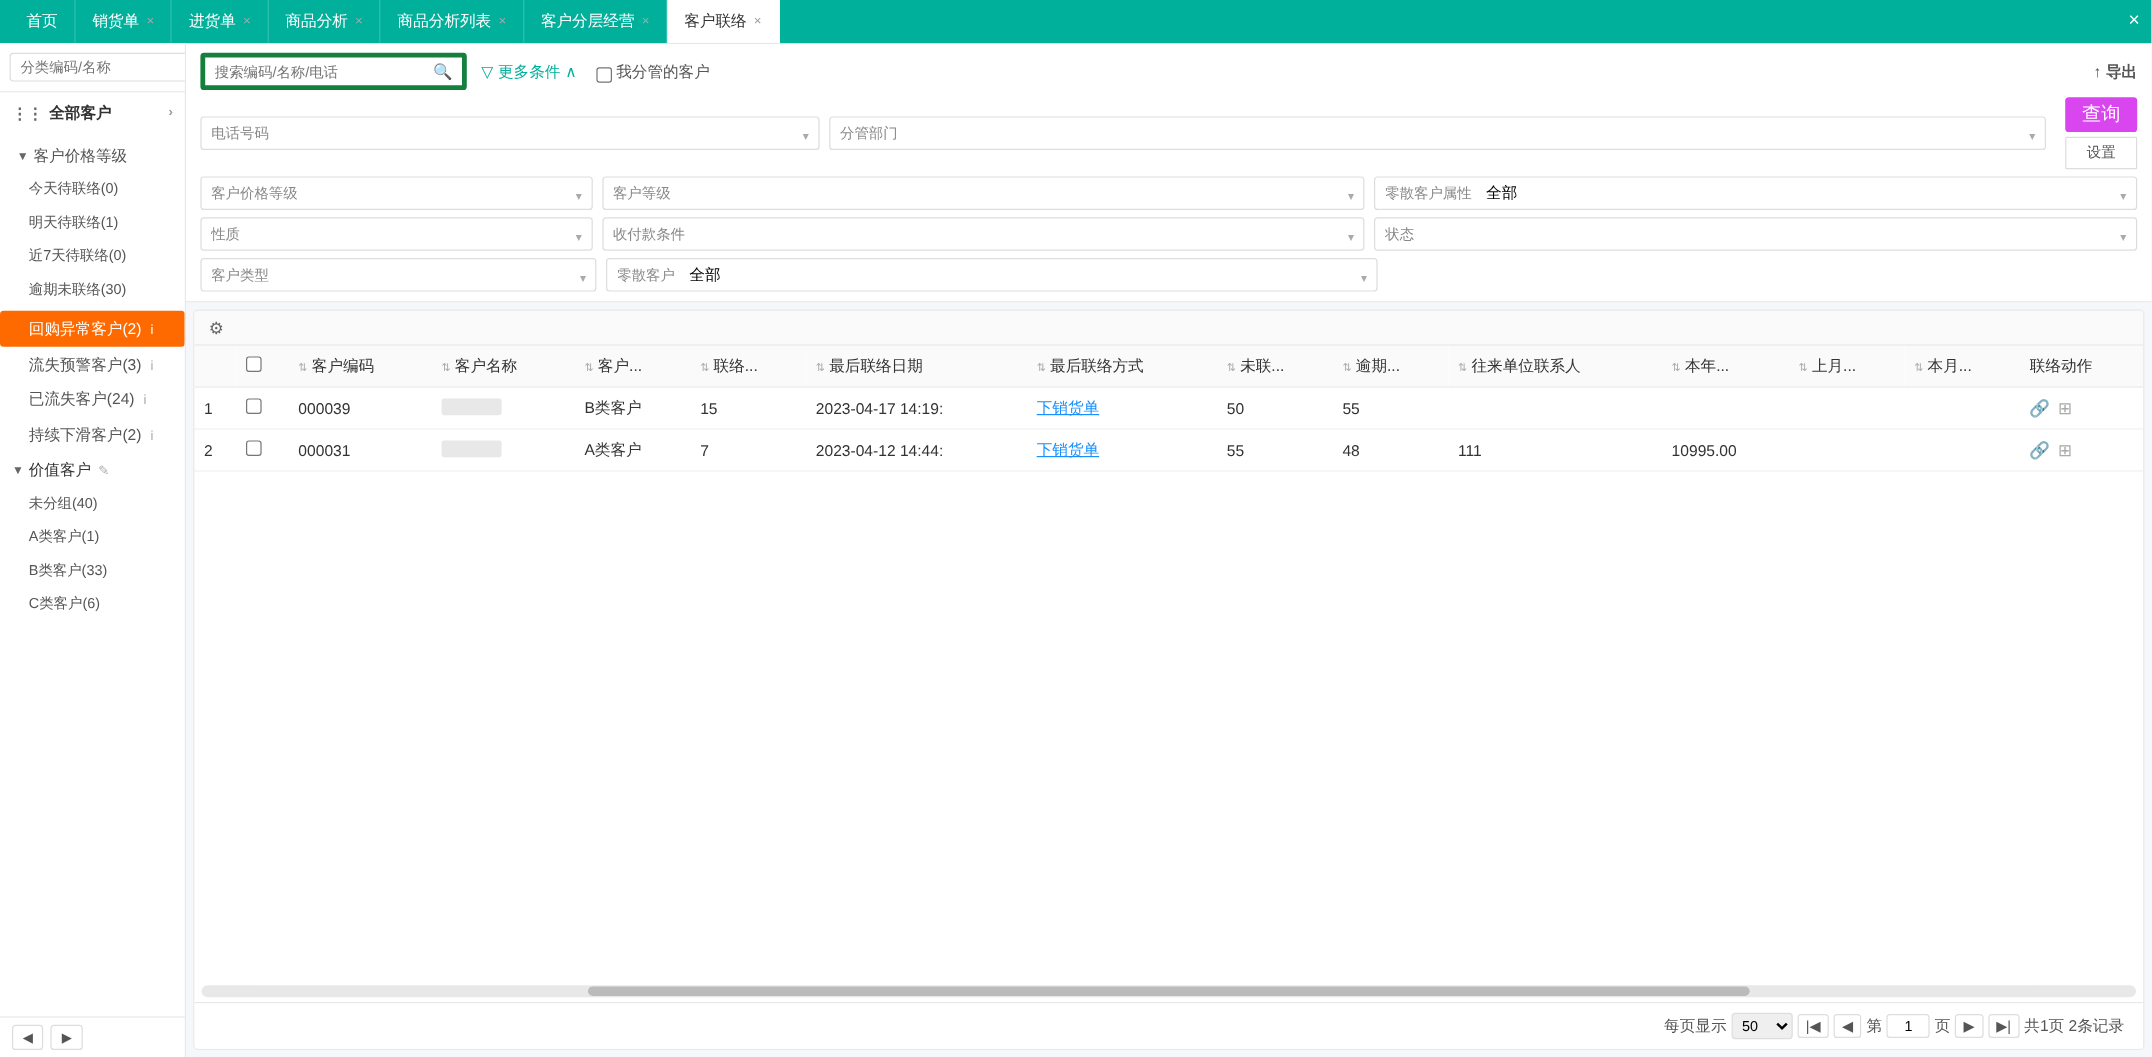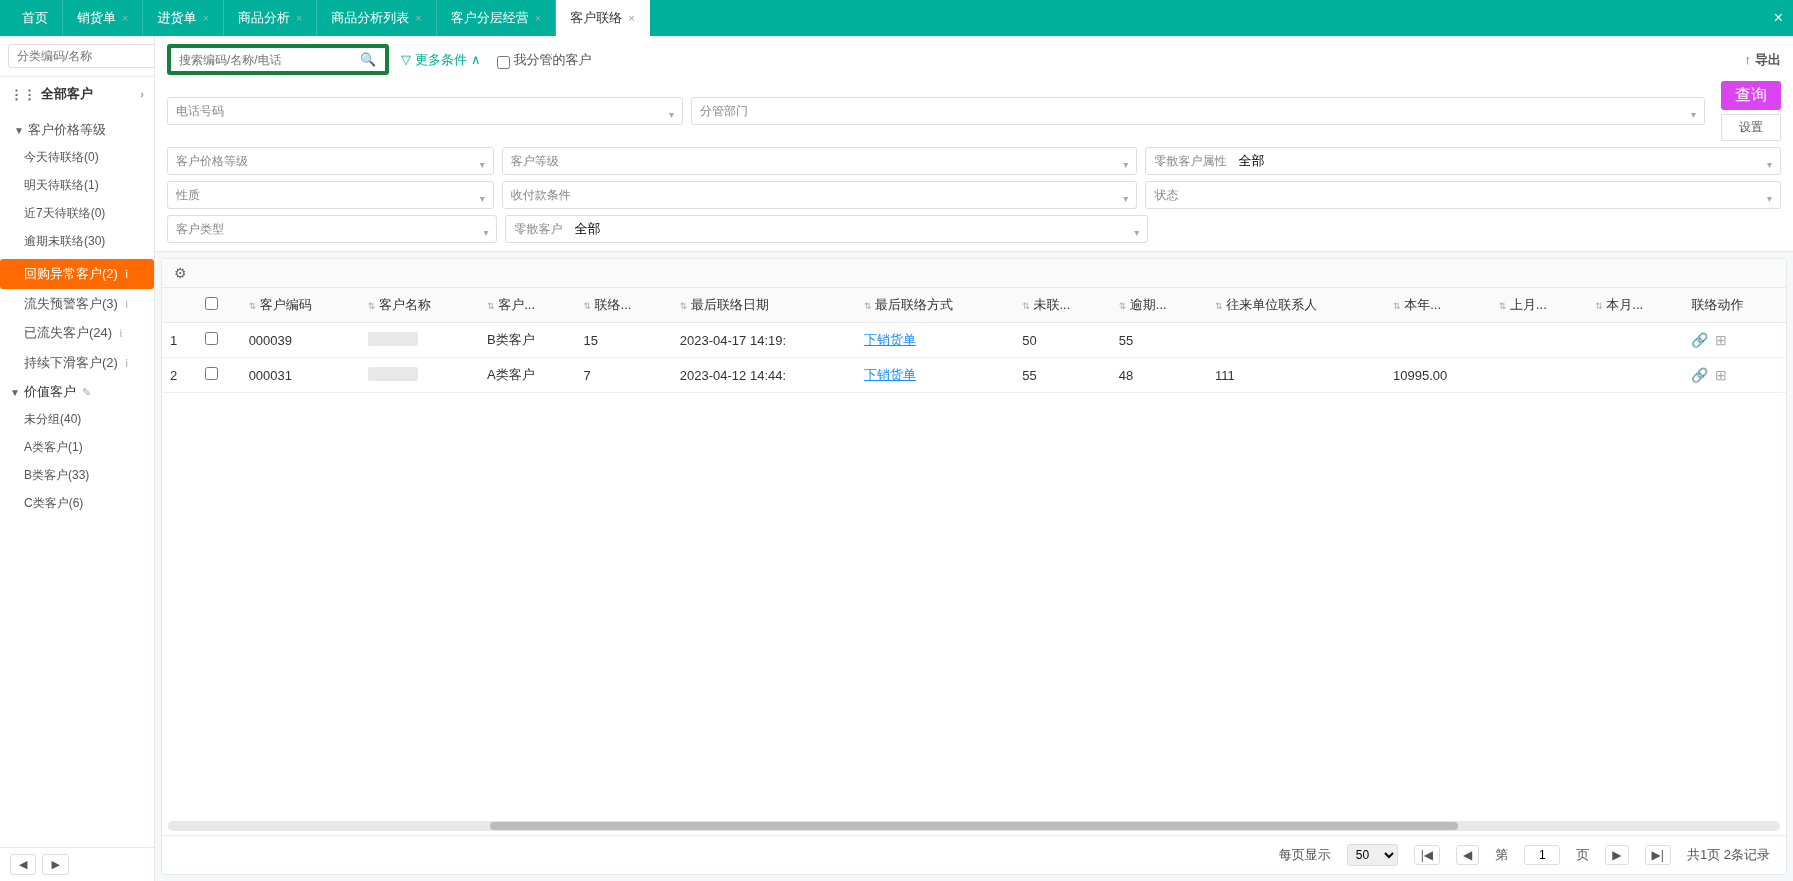--- a/index.html
+++ b/index.html
@@ -193,21 +193,21 @@
       color: #333; white-space: nowrap;
     }
     .link-text { color: #1890ff; cursor: pointer; text-decoration: underline; }
     .action-icons { display: flex; gap: 6px; }
     .action-icon { color: #aaa; cursor: pointer; font-size: 14px; }
 
     
     .pagination {
       display: flex; align-items: center; justify-content: flex-end;
       padding: 8px 16px; border-top: 1px solid #e8e8e8;
-      background: #fff; gap: 16px; font-size: 12px; color: #555;
+      background: #fff; gap: 4px; font-size: 12px; color: #555;
     }
     .pagination select {
       border: 1px solid #ddd; border-radius: 3px; padding: 2px 4px;
       font-size: 12px; outline: none;
     }
     .pagination .page-btn {
       border: 1px solid #ddd; background: #fff;
       border-radius: 3px; padding: 2px 6px; cursor: pointer;
       font-size: 12px; color: #555;
     }

